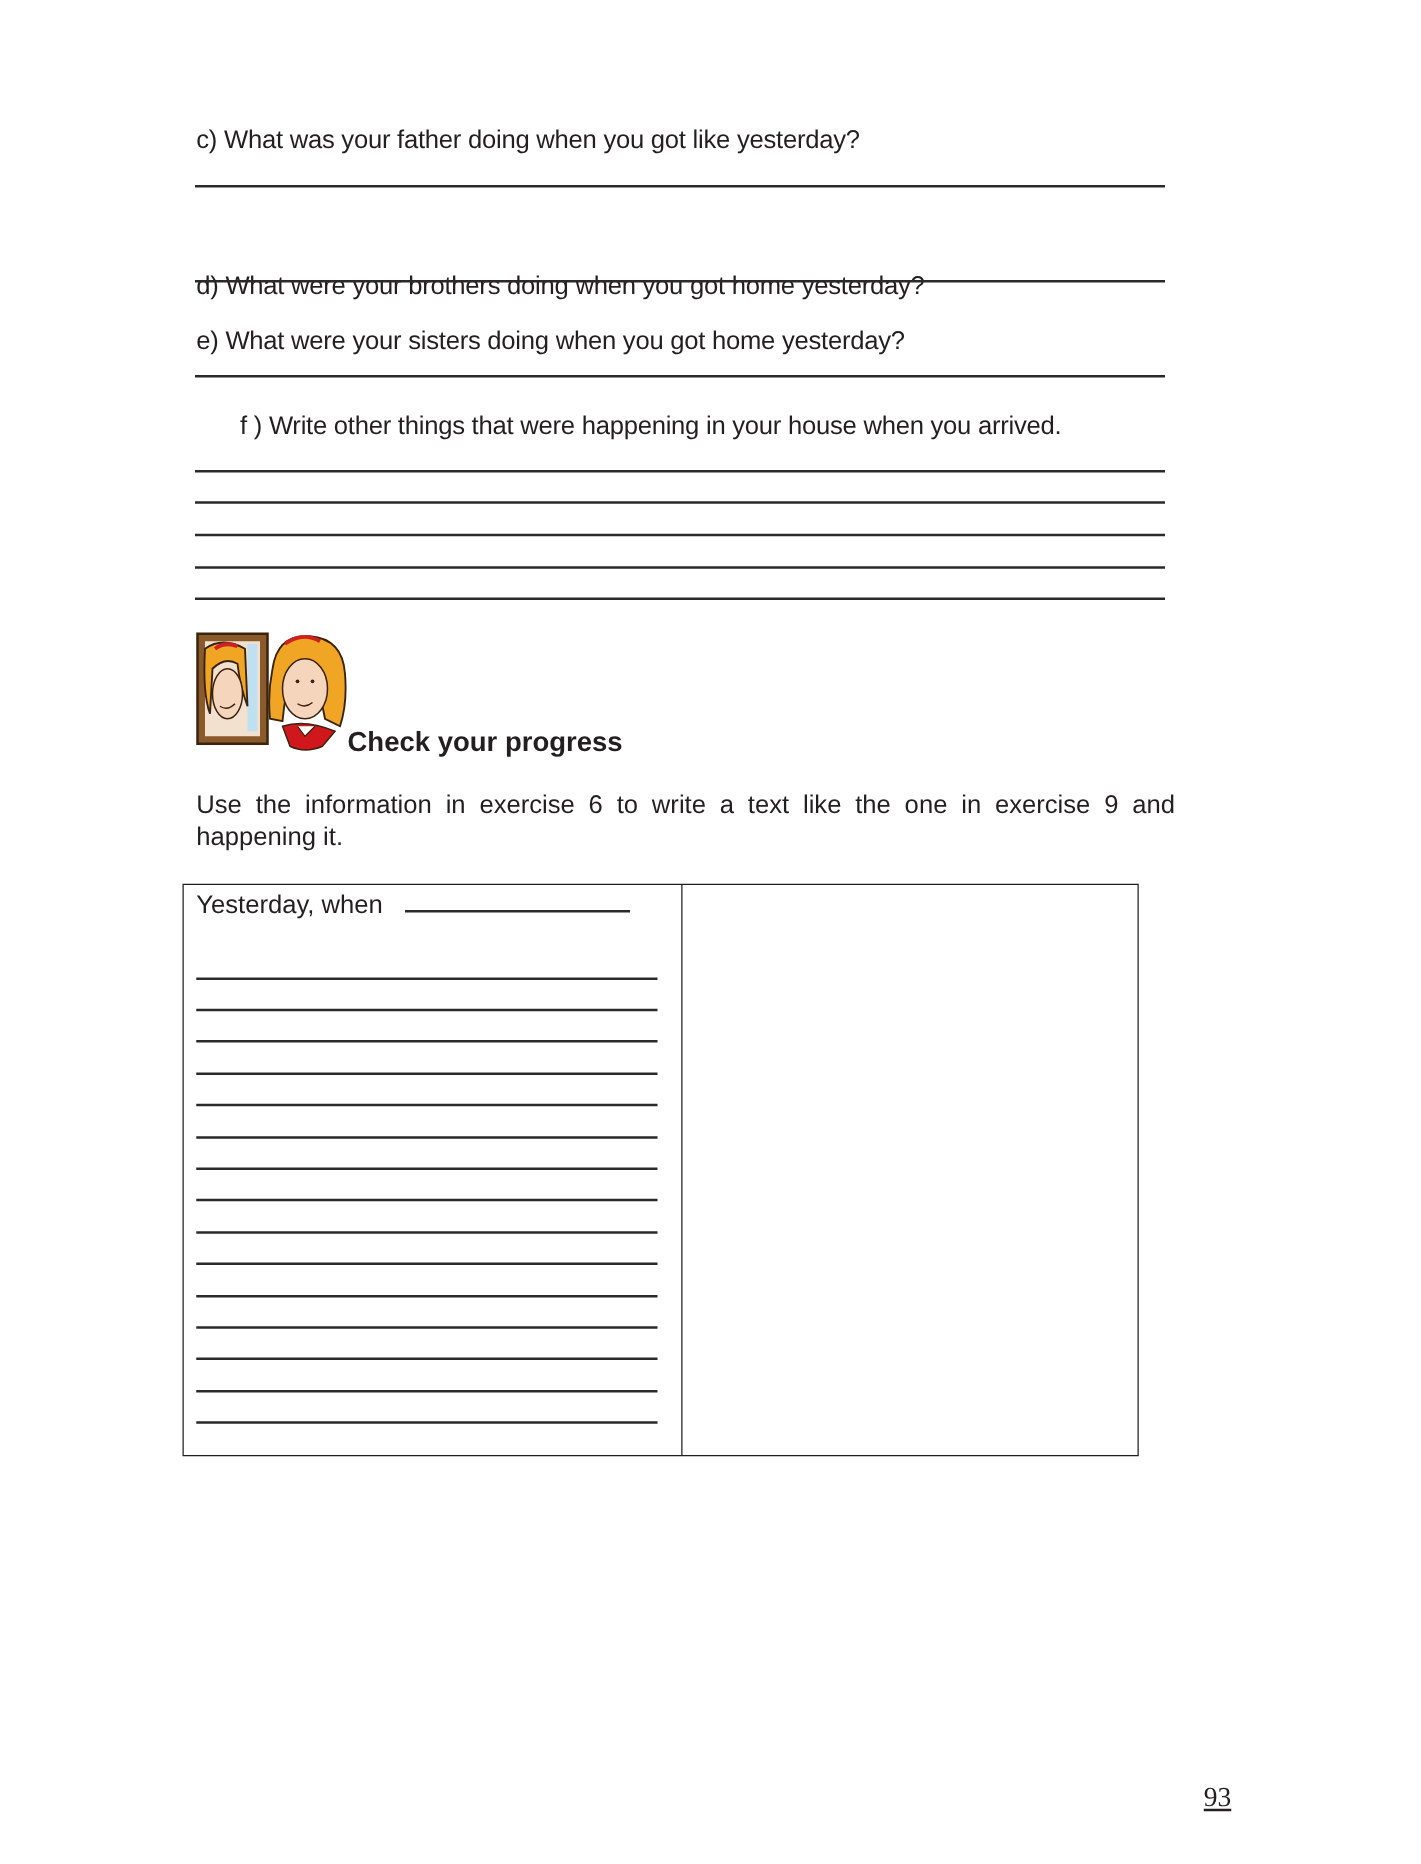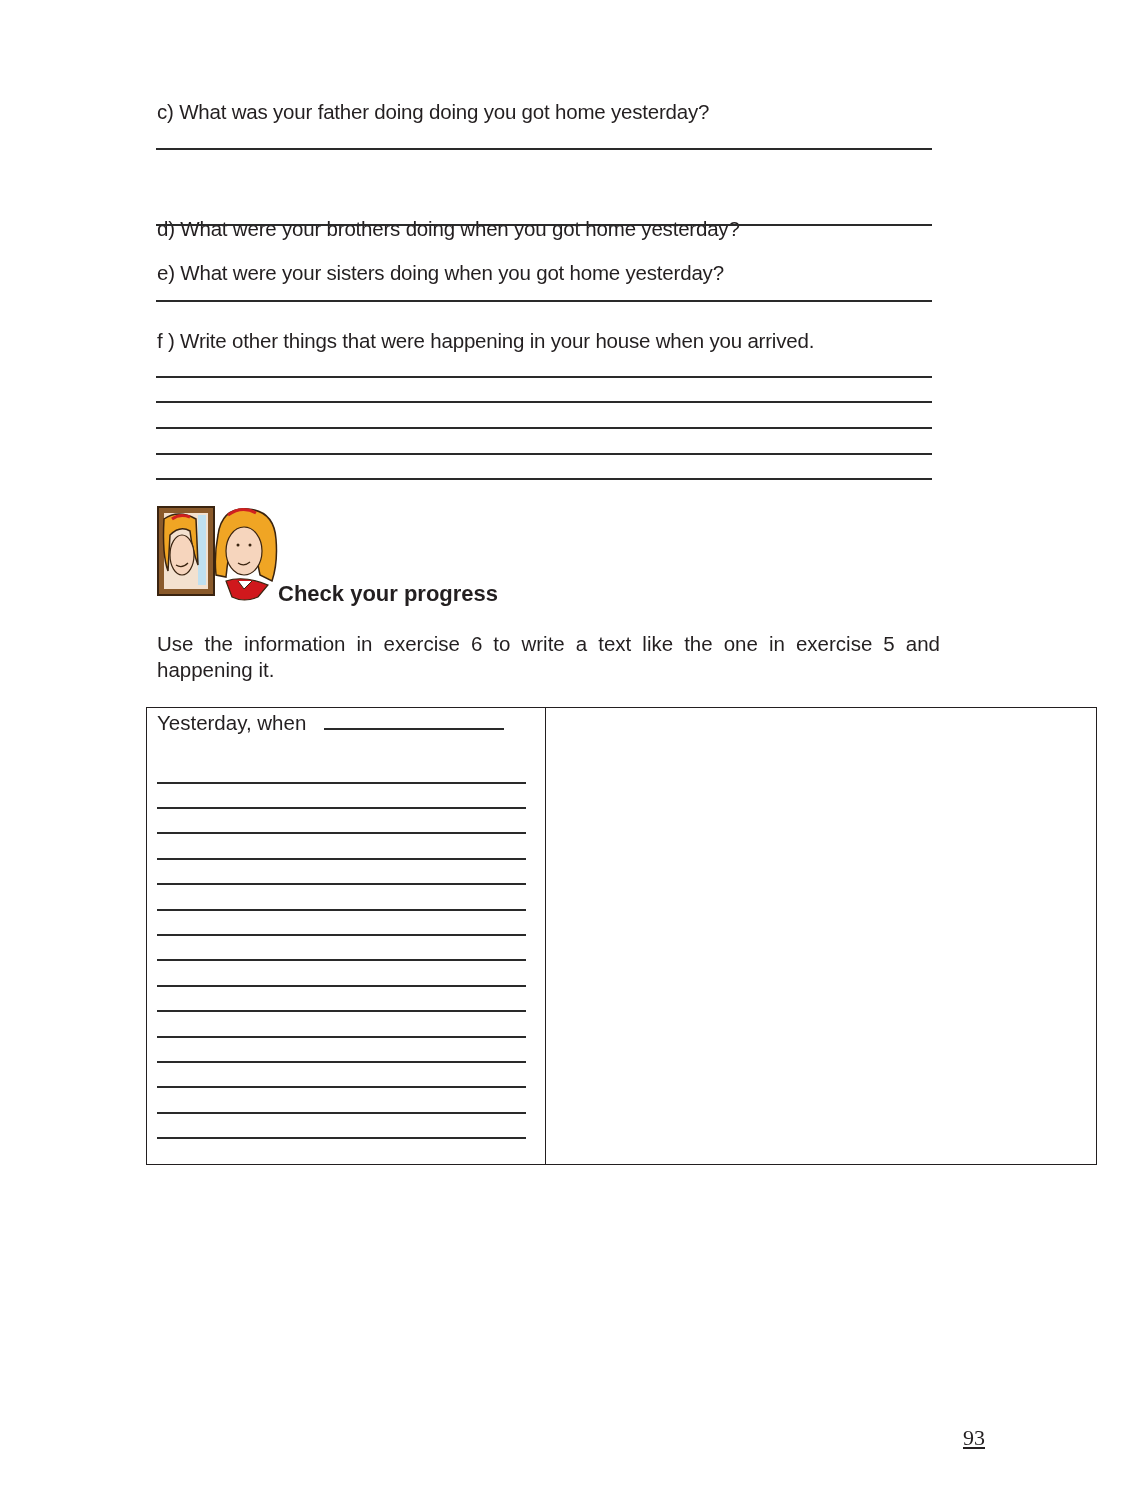--- a/index.html
+++ b/index.html
@@ -3,41 +3,41 @@
 <meta charset="utf-8">
 <style>
   html, body { margin: 0; padding: 0; background: #ffffff; }
   body { width: 1137px; height: 1491px; position: relative; overflow: hidden;
          font-family: "Liberation Sans", sans-serif; color: #231f20; }
   .q { position: absolute; left: 157px; font-size: 20.5px; letter-spacing: -0.2px; white-space: nowrap; }
   .rule { position: absolute; left: 156px; width: 776px; height: 2px; background: #2a2a2a; }
   .title { position: absolute; left: 278px; top: 581px; font-size: 22px; font-weight: bold; }
   .para { position: absolute; left: 157px; top: 631px; width: 783px; font-size: 20.5px; line-height: 26px; text-align: justify; }
   .para-line1 { display: block; text-align: justify; text-align-last: justify; }
-  .tbl { position: absolute; left: 146px; top: 707px; width: 951px; height: 458px; border: 1px solid #231f20; box-sizing: border-box; }
+  .tbl { position: absolute; left: 146px; top: 707px; width: 765px; height: 458px; border: 1px solid #231f20; box-sizing: border-box; }
   .tbl .divider { position: absolute; left: 398px; top: 0; bottom: 0; width: 1px; background: #231f20; }
   .cell-text { position: absolute; left: 10px; font-size: 20.5px; white-space: nowrap; }
   .blank { display: inline-block; border-bottom: 2px solid #2a2a2a; height: 18px; vertical-align: baseline; }
   .tline { position: absolute; left: 10px; width: 369px; height: 2px; background: #2a2a2a; }
   .pagenum { position: absolute; left: 963px; top: 1425px; font-family: "Liberation Serif", serif; font-size: 22px; text-decoration: underline; }
   .illus { position: absolute; left: 156px; top: 505px; width: 122px; height: 98px; }
 </style>
 </head>
 <body>
 
-<div class="q" style="top:100px;">c) What was your father doing doing you got home yesterday?</div>
+<div class="q" style="top:100px;">c) What was your father doing when you got like yesterday?</div>
 <div class="rule" style="top:148px;"></div>
 
 <div class="q" style="top:177px;margin-top:40px;">d) What were your brothers doing when you got home yesterday?</div>
 <div class="rule" style="top:224px;"></div>
 
 <div class="q" style="top:261px;text-align:center;">e) What were your sisters doing when you got home yesterday?</div>
 <div class="rule" style="top:300px;"></div>
 
-<div class="q" style="top:329px;">f ) Write other things that were happening in your house when you arrived.</div>
+<div class="q" style="top:329px;margin-left:35px;">f ) Write other things that were happening in your house when you arrived.</div>
 <div class="rule" style="top:376px;"></div>
 <div class="rule" style="top:401px;"></div>
 <div class="rule" style="top:427px;"></div>
 <div class="rule" style="top:453px;"></div>
 <div class="rule" style="top:478px;"></div>
 
 <div class="illus">
   <svg width="122" height="98" viewBox="0 0 122 98">
 
     <rect x="2" y="2" width="56" height="88" fill="#8a5a2b" stroke="#3a2410" stroke-width="2"></rect>
@@ -59,21 +59,21 @@
     <circle cx="94" cy="40" r="1.5" fill="#3a2410"></circle>
 
     <path d="M70 76 Q88 70 112 80 L102 92 Q88 98 76 92 Z" fill="#d0181c" stroke="#3a2410" stroke-width="1.2"></path>
     <path d="M82 76 L88 84 L96 76" fill="#ffffff" stroke="#3a2410" stroke-width="1"></path>
   </svg>
 </div>
 
 <div class="title">Check your progress</div>
 
 <div class="para">
-  <span class="para-line1">Use the information in exercise 6 to write a text like the one in exercise 5 and</span>
+  <span class="para-line1">Use the information in exercise 6 to write a text like the one in exercise 9 and</span>
   <span>happening it.</span>
 </div>
 
 <div class="tbl">
   <div class="divider"></div>
 
   <div class="cell-text" style="top:2px;">
     <span>Yesterday,   when</span>
     <span class="blank" style="width:180px; margin-left:12px;"></span>
   </div>

